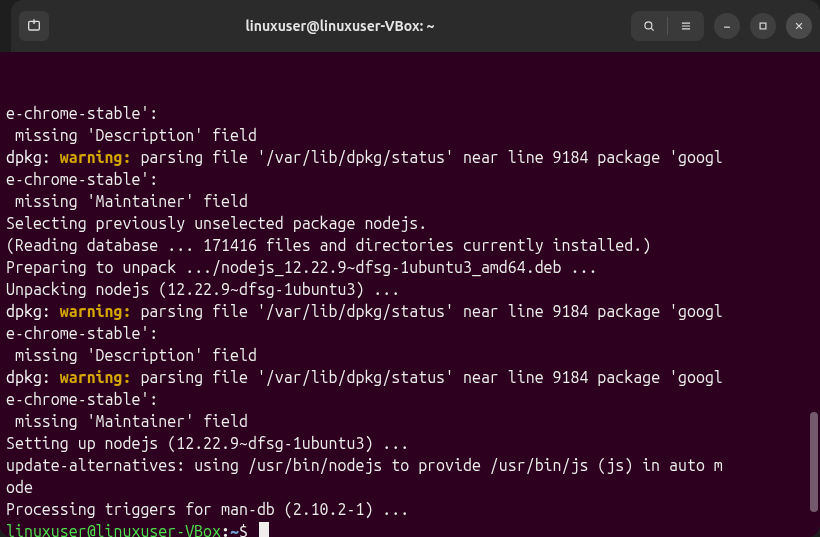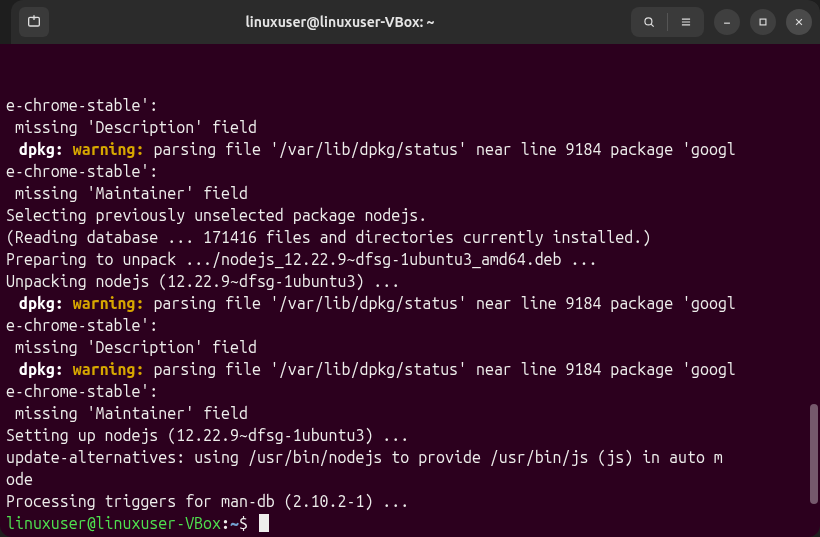--- a/index.html
+++ b/index.html
@@ -9,21 +9,21 @@
     }
     body {
       width: 820px;
       height: 537px;
       background: #1e1e1e;
       font-family: "Ubuntu Mono", "DejaVu Sans Mono", monospace;
       overflow: hidden;
       border-radius: 12px;
     }
     .titlebar {
-      height: 44px;
+      height: 52px;
       background: #2b2b2b;
       display: flex;
       align-items: center;
       padding: 0 8px;
       border-radius: 12px 12px 0 0;
       gap: 6px;
       margin-left: 11px;
     }
     .titlebar-left {
       display: flex;
@@ -95,21 +95,21 @@
       height: calc(537px - 44px);
       padding: 6px 22px 6px 6px;
       font-size: 16px;
       line-height: 22px;
       color: #eeeeec;
       white-space: pre-wrap;
       word-break: break-all;
       position: relative;
       overflow: hidden;
     }
-    .dpkg { color: #ffffff; font-weight: bold; margin-left: 13px; }
+    .dpkg { color: #ffffff; font-weight: normal; }
     .warn { color: #d7a700; font-weight: bold; }
     .prompt-user { color: #4fe04f; font-weight: normal; }
     .prompt-path { color: #729fcf; font-weight: bold; }
     .prompt-colon { color: #eeeeec; font-weight: bold; }
     .prompt-dollar { color: #eeeeec; }
     .cursor {
       display: inline-block;
       width: 10px;
       height: 18px;
       background: #eeeeec;

